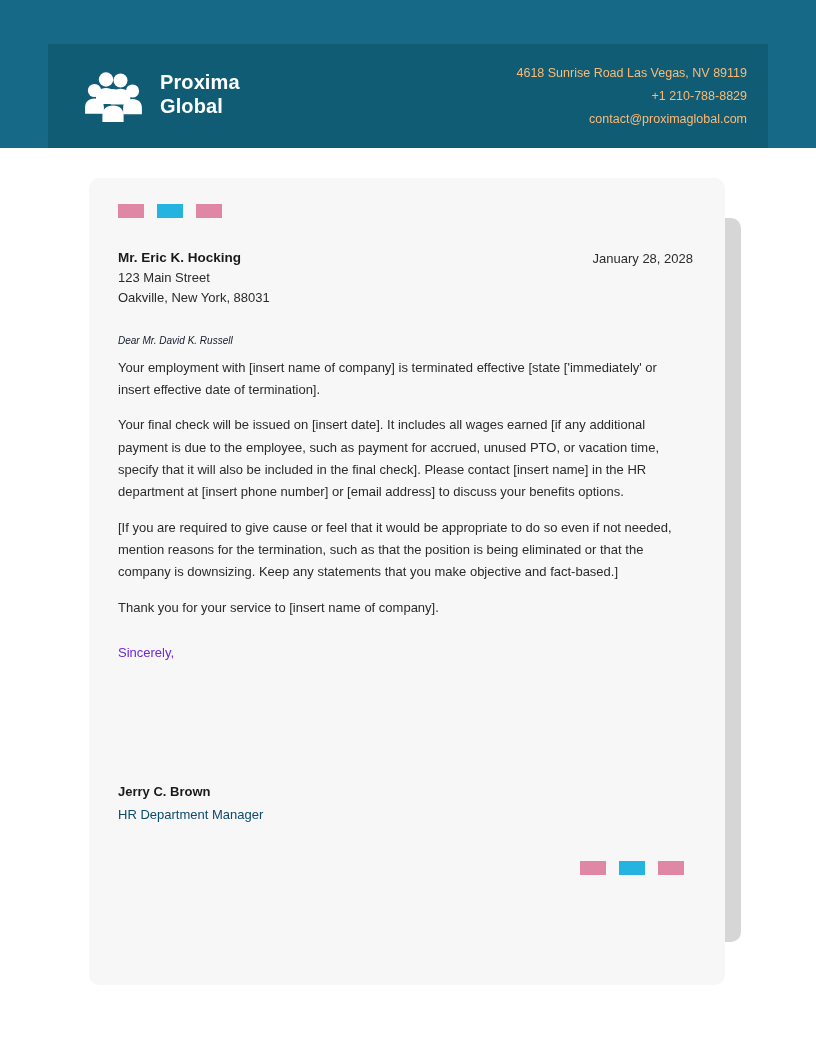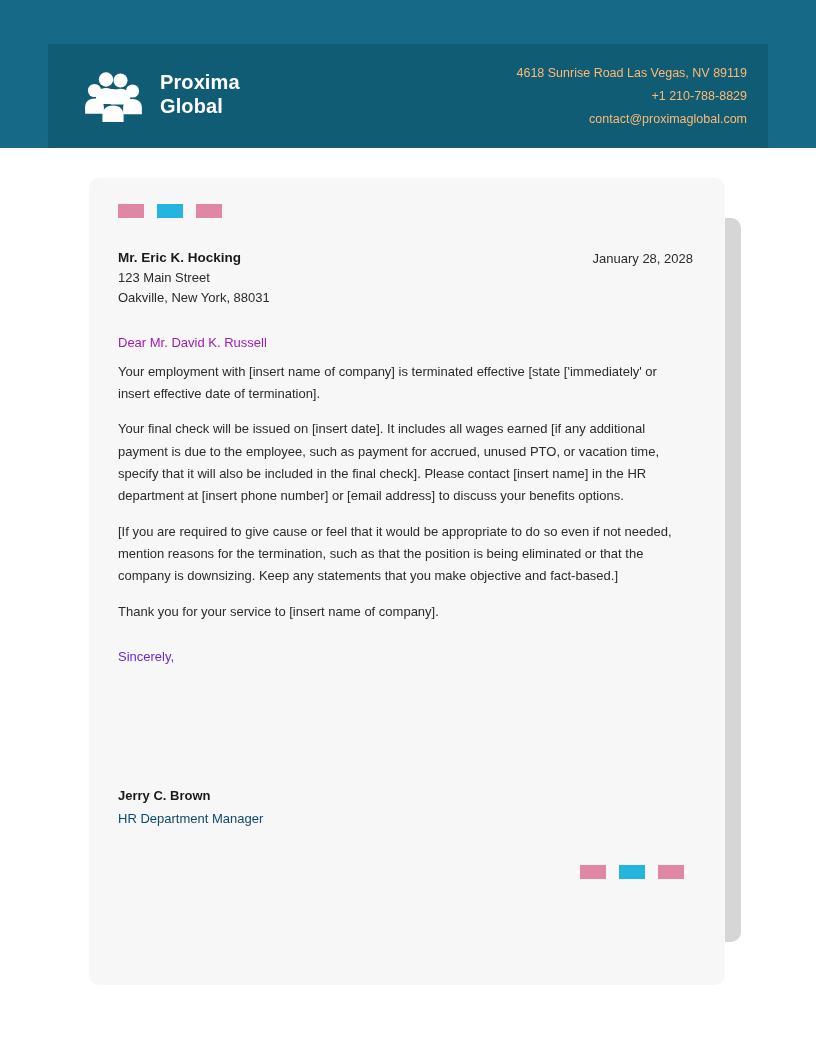--- a/index.html
+++ b/index.html
@@ -122,23 +122,24 @@
     line-height: 1.55;
   }
   .letter-date {
     font-size: 13px;
     color: #2B2B2B;
     line-height: 1.5;
     white-space: nowrap;
     padding-top: 1px;
   }
   .salutation {
-    font-size: 13px;
-    color: #a21caf;
+    font-size: 10px;
+    color: #0f172a;
     margin-top: 26px;
+    font-style: italic;
   }
   .para {
     font-size: 13px;
     color: #2B2B2B;
     line-height: 1.72;
     margin-top: 11px;
     max-width: 572px;
   }
   .para.tight {
     margin-top: 0;

